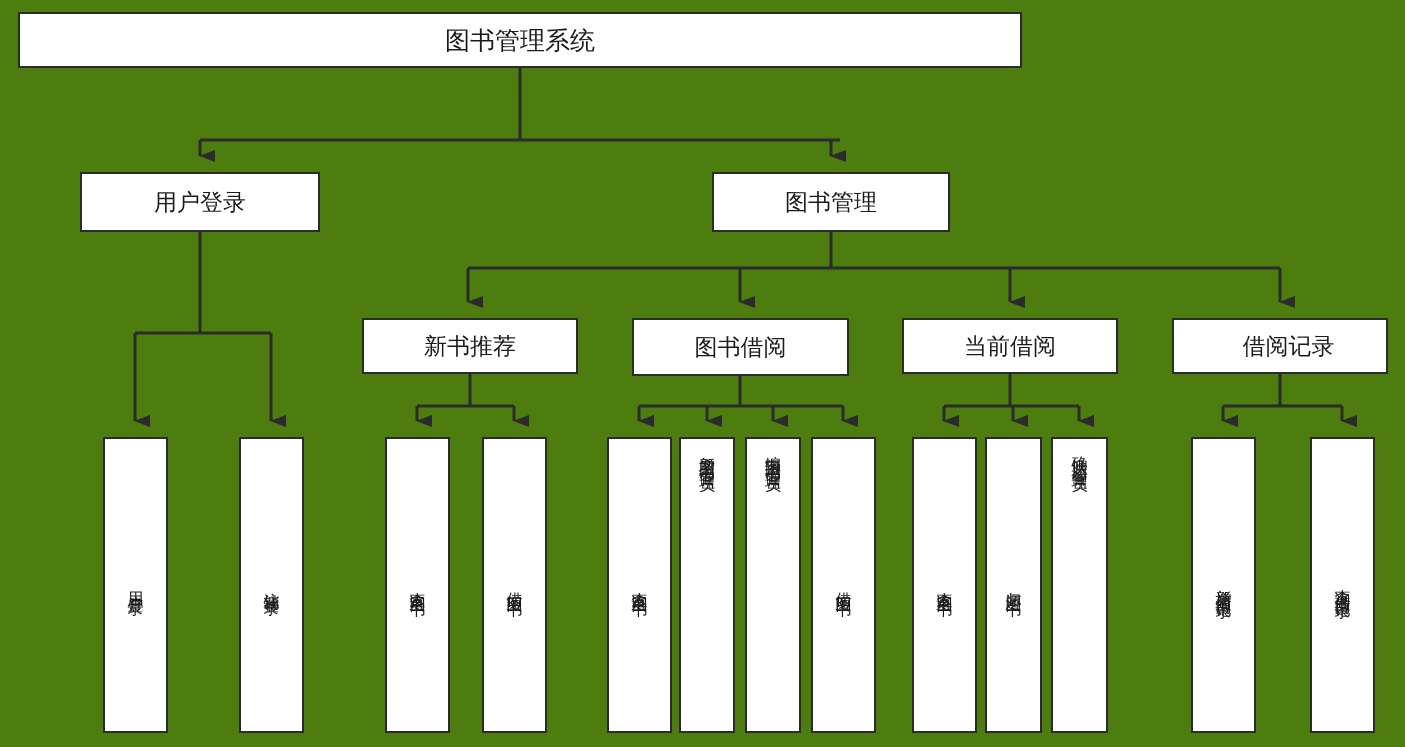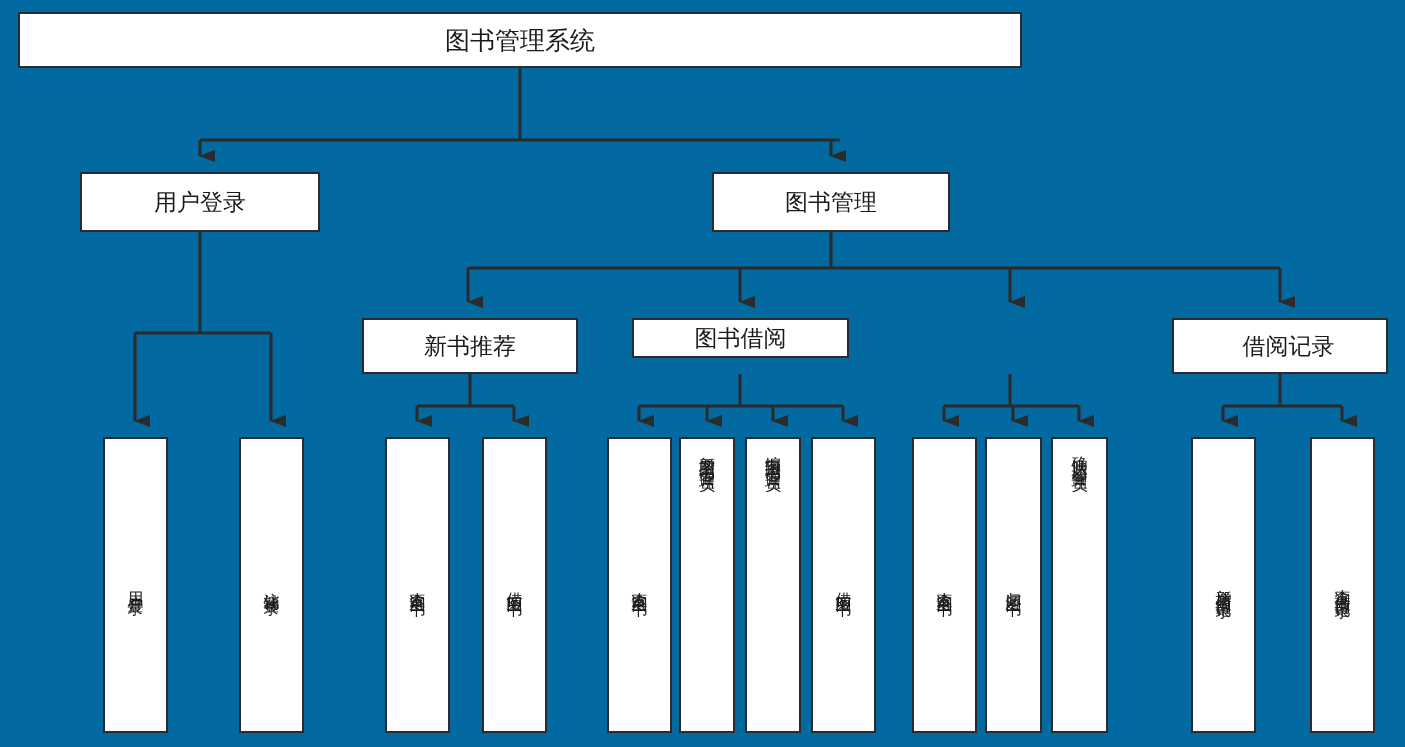--- a/index.html
+++ b/index.html
@@ -10,21 +10,21 @@
   body {
     width: 1405px;
     height: 747px;
     font-family: "Liberation Sans", sans-serif;
     overflow: hidden;
   }
   #diagram-root {
     position: relative;
     width: 1405px;
     height: 747px;
-    background: #0369a1;
+    background: #4d7c0f;
   }
   svg.edges {
     position: absolute;
     left: 0;
     top: 0;
     width: 1405px;
     height: 747px;
     pointer-events: none;
   }
   .node {
@@ -134,22 +134,25 @@
   <div class="node level1" style="left: 80px; top: 172px; width: 240px; height: 60px;">
     <span>用户登录</span>
   </div>
   <div class="node level2" style="left: 362px; top: 318px; width: 216px; height: 56px;">
     <span>新书推荐</span>
   </div>
 
   <div class="node level1" style="left: 712px; top: 172px; width: 238px; height: 60px;">
     <span>图书管理</span>
   </div>
-  <div class="node level2" style="left: 632px; top: 318px; width: 217px; height: 40px;">
+  <div class="node level2" style="left: 632px; top: 318px; width: 217px; height: 58px;">
     <span>图书借阅</span>
+  </div>
+  <div class="node level2" style="left: 902px; top: 318px; width: 216px; height: 56px;">
+    <span>当前借阅</span>
   </div>
   <div class="node level2" style="left: 1172px; top: 318px; width: 216px; height: 56px; padding-left: 17px;">
     <span>借阅记录</span>
   </div>
 
   <div class="node leaf" style="left: 103px; top: 437px; width: 65px; height: 296px;">
     <span class="leaf-text">用户登录</span>
   </div>
   <div class="node leaf" style="left: 239px; top: 437px; width: 65px; height: 296px;">
     <span class="leaf-text">注销登录</span>

